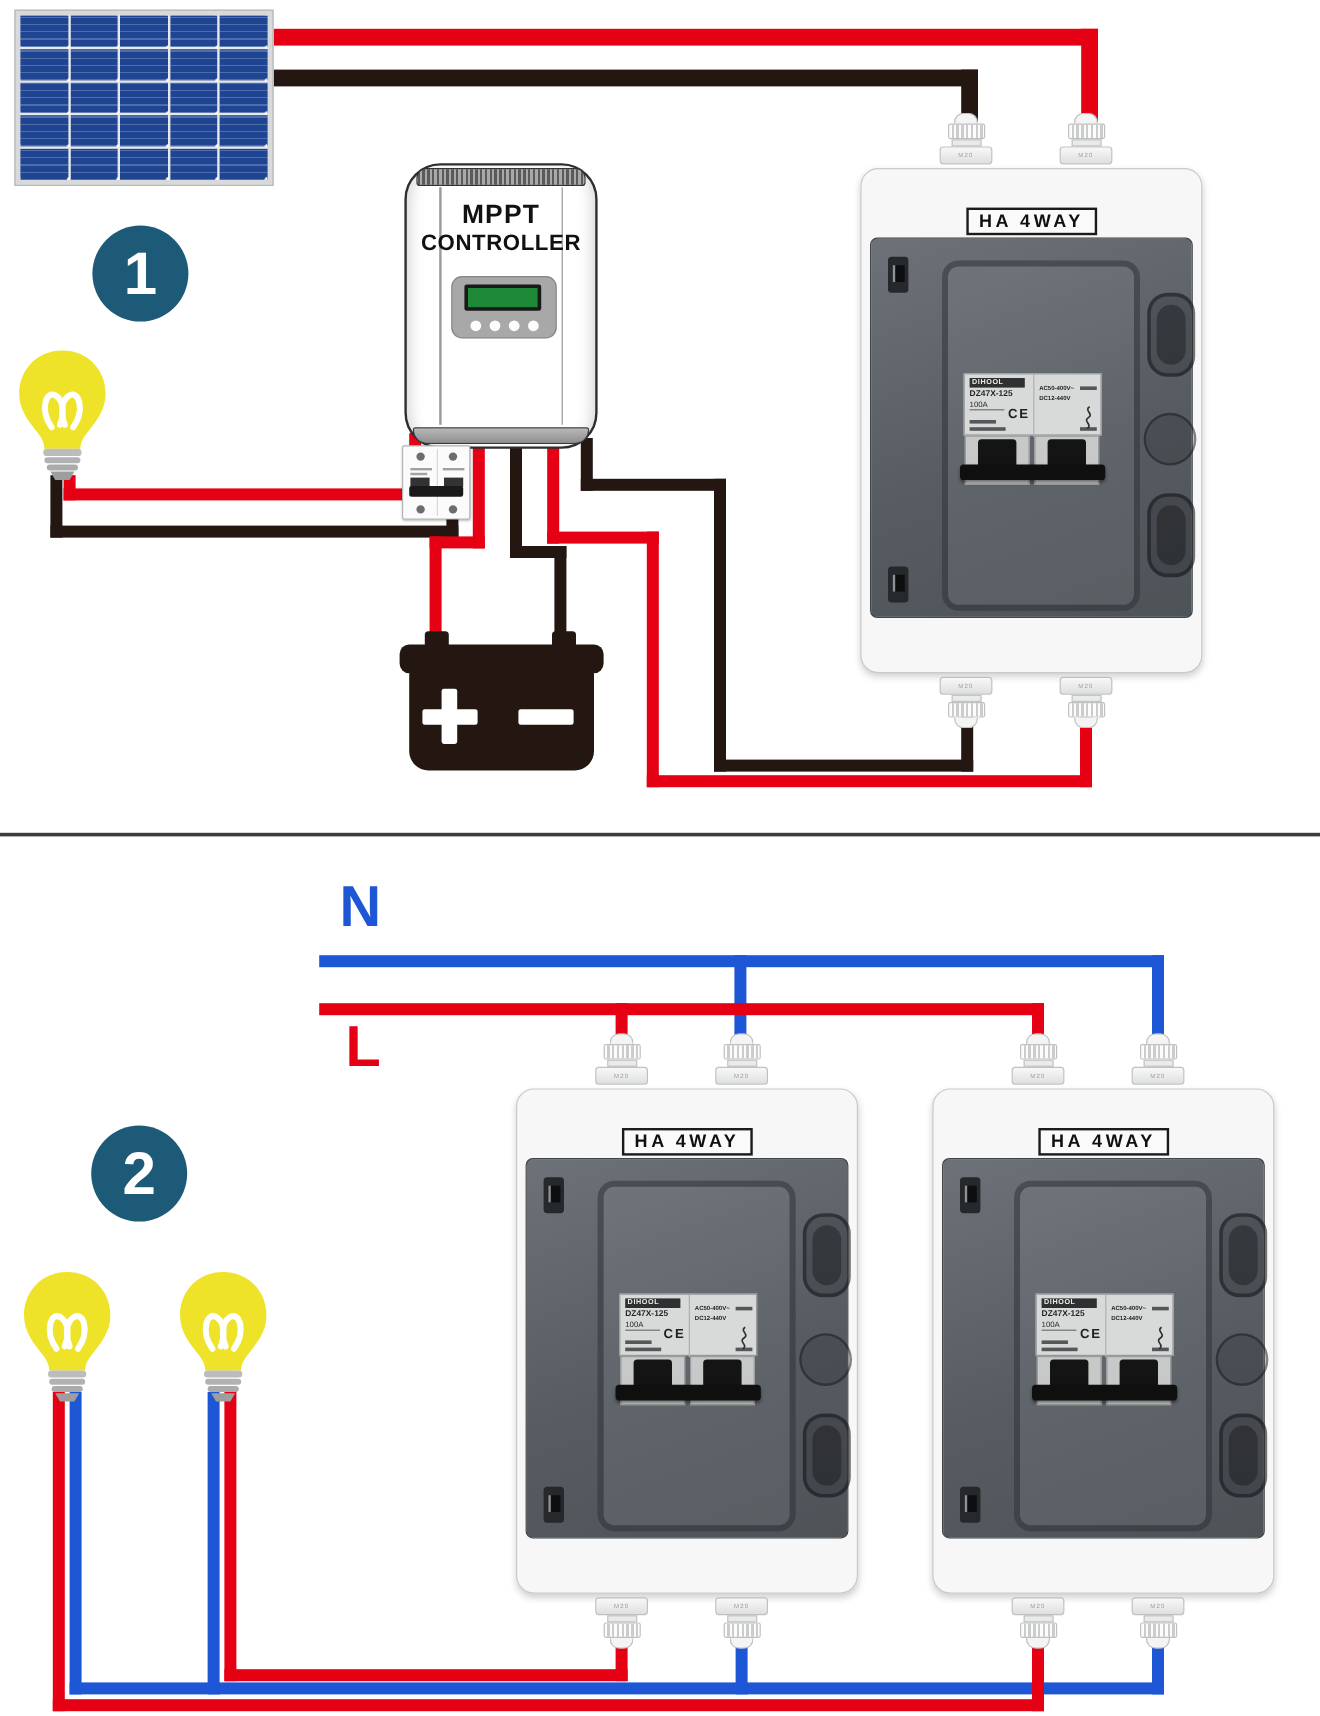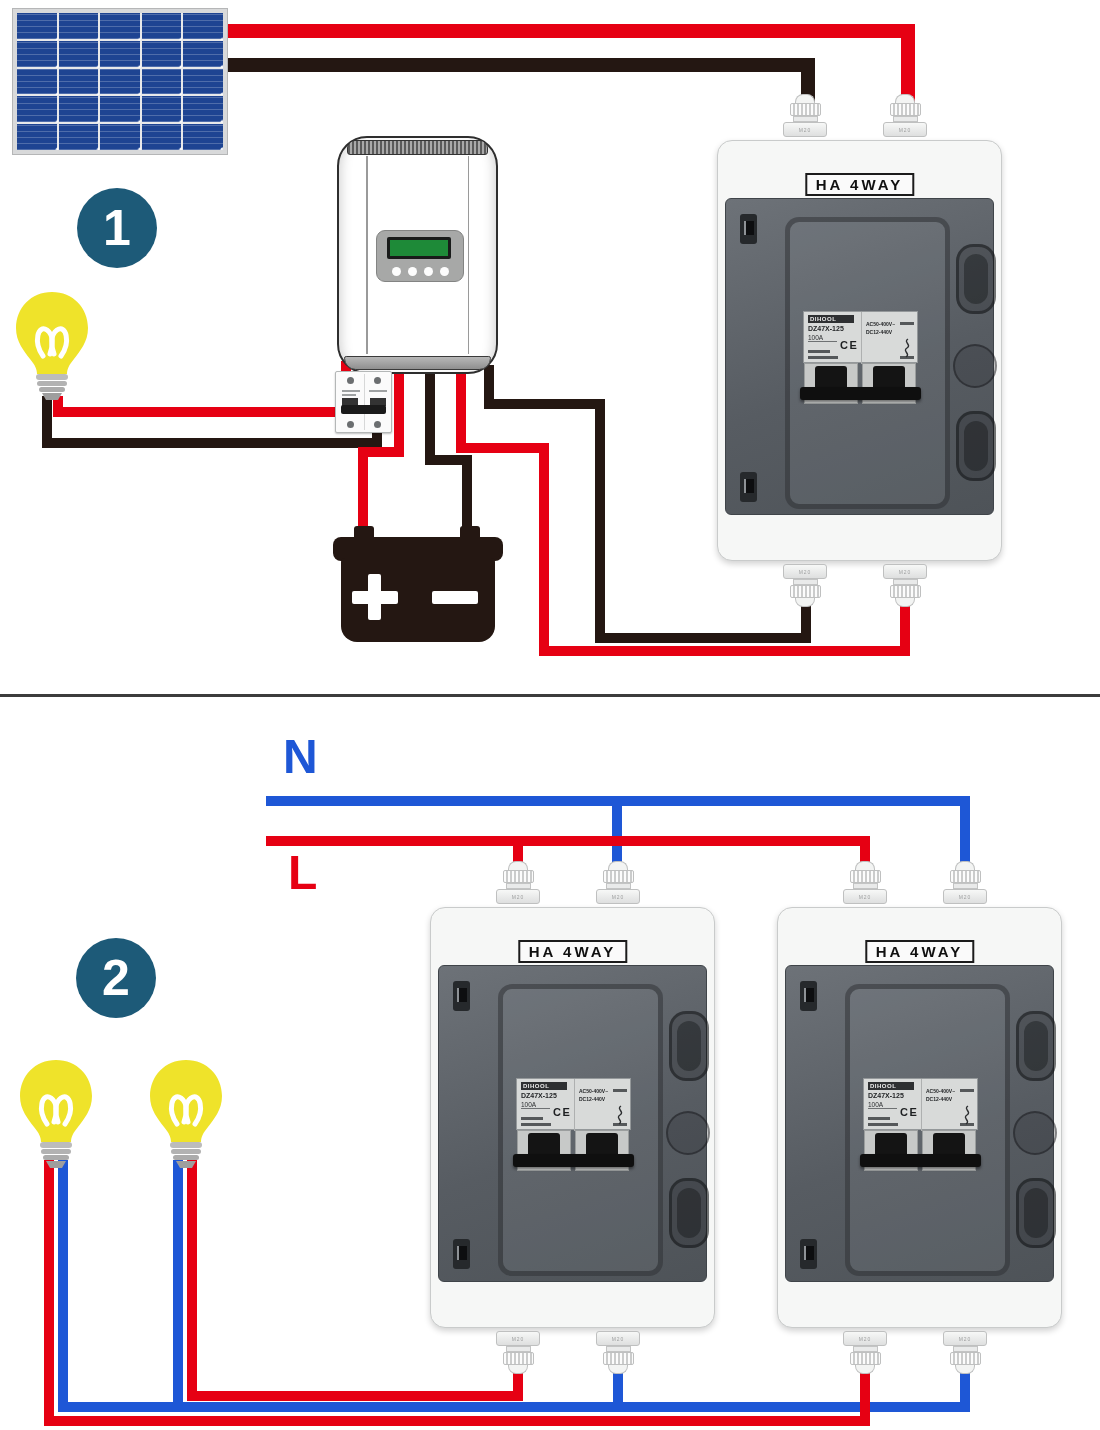--- a/index.html
+++ b/index.html
@@ -236,20 +236,24 @@
       <rect x="27" y="91" width="30" height="5" rx="2.5" fill="#b2b2b2"></rect>
       <rect x="29" y="97" width="26" height="5" rx="2.5" fill="#ababab"></rect>
       <path d="M32 103 L52 103 L48 110 L36 110 Z" fill="#9e9e9e"></path>
     </svg>
   </div>
 
   <div class="mppt">
     <div class="mppt-cap"></div>
     <div class="mppt-seam" style="left:27px;"></div>
     <div class="mppt-seam" style="right:27px;"></div>
+    <div class="mppt-title">
+      <div class="l1">MPPT</div>
+      <div class="l2">CONTROLLER</div>
+    </div>
     <div class="mppt-disp">
       <div class="mppt-lcd">
         <div class="mppt-screen"></div>
       </div>
       <div class="mppt-btns">
         <div class="mppt-btn"></div>
         <div class="mppt-btn"></div>
         <div class="mppt-btn"></div>
         <div class="mppt-btn"></div>
       </div>

